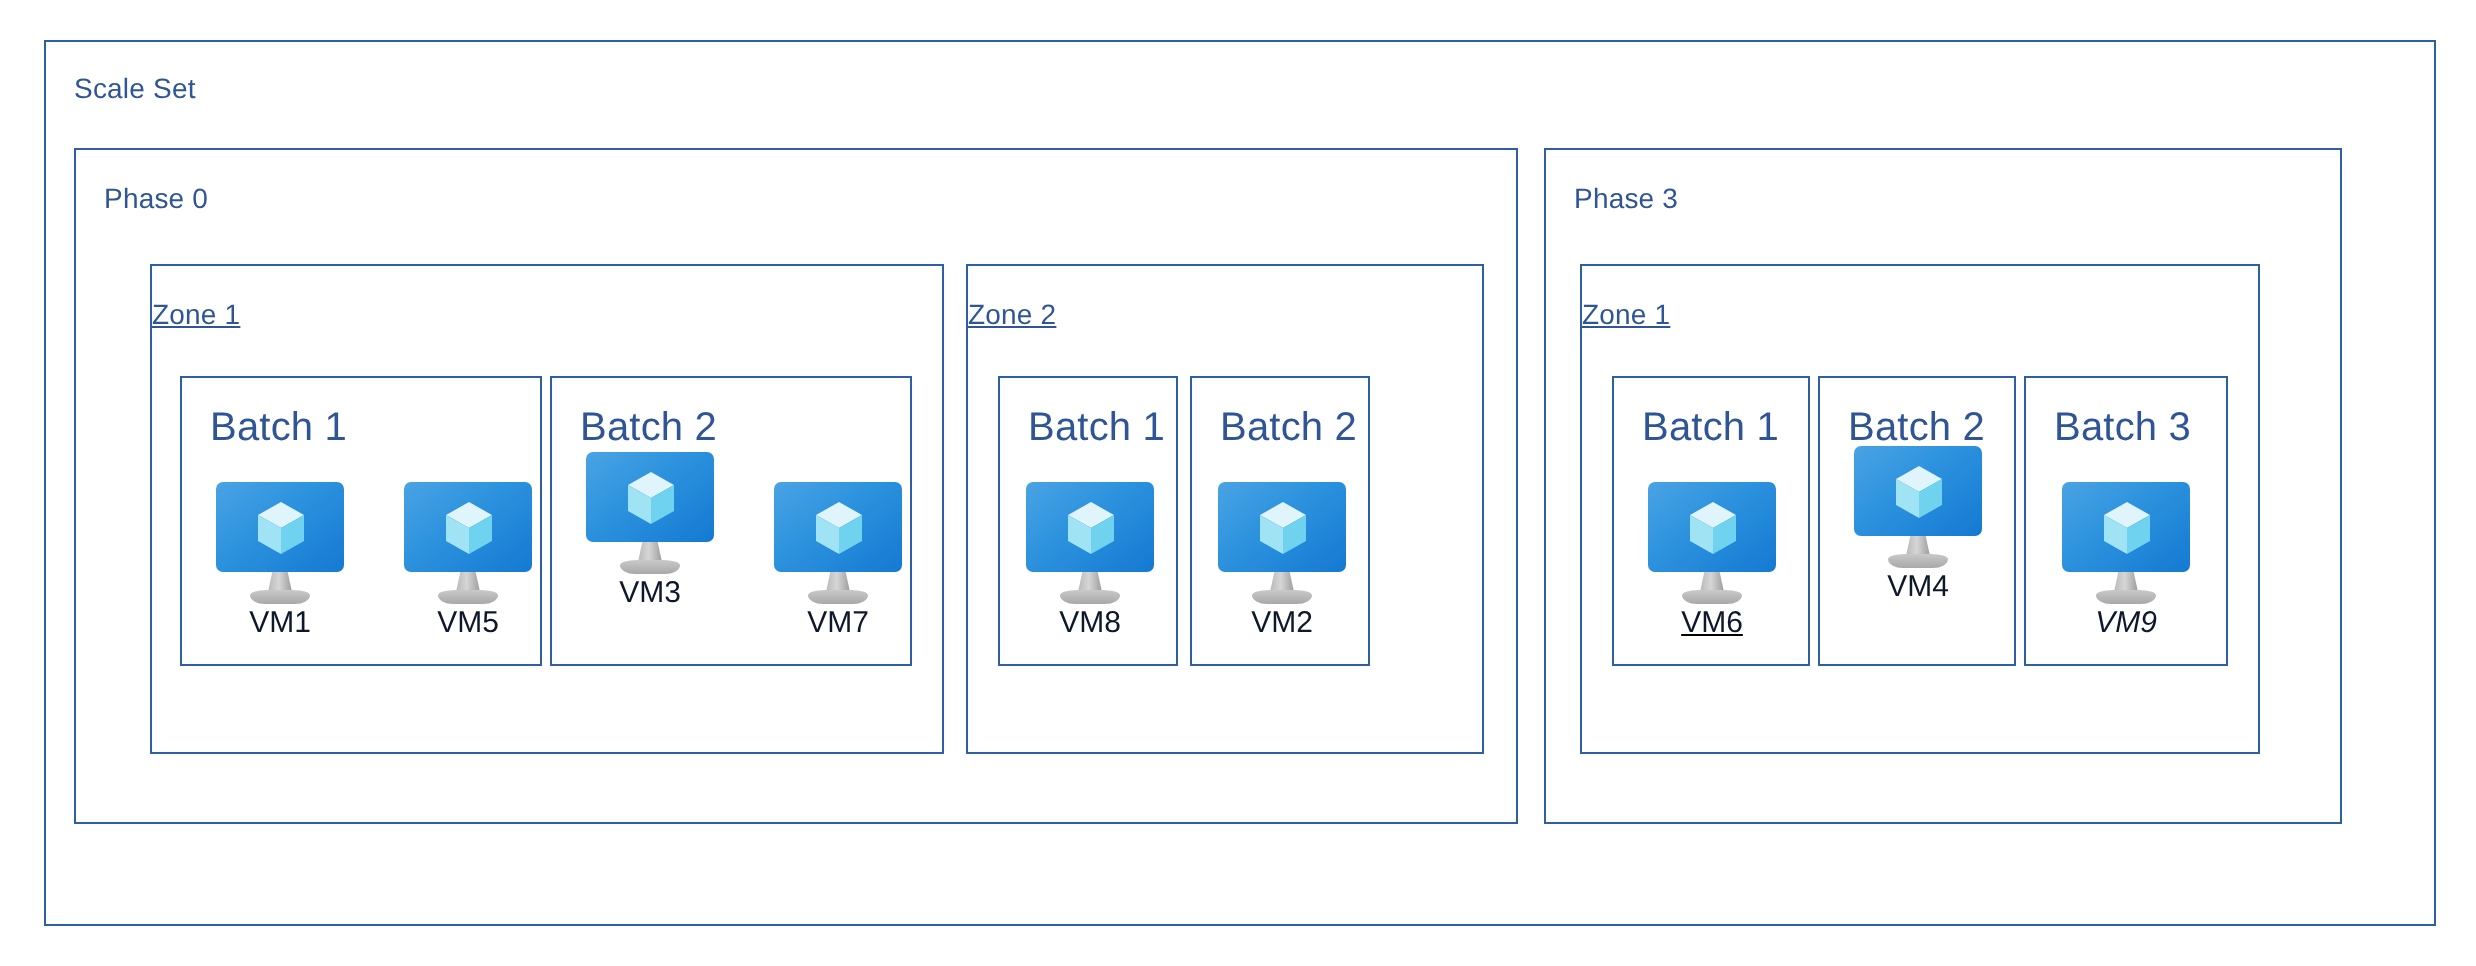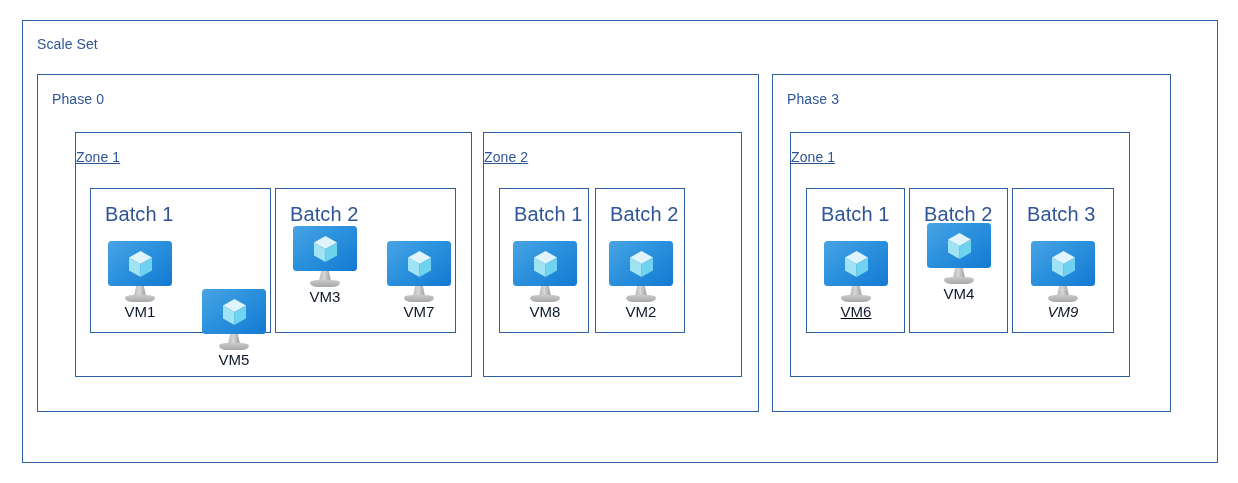--- a/index.html
+++ b/index.html
@@ -116,21 +116,21 @@
         <polygon points="11.5,0 23,6.5 11.5,13 0,6.5" fill="#dff4fb"></polygon>
         <polygon points="0,6.5 11.5,13 11.5,26 0,19.5" fill="#9fe3f5"></polygon>
         <polygon points="23,6.5 11.5,13 11.5,26 23,19.5" fill="#6fd2ef"></polygon>
       </svg>
     </div>
     <div class="stand-neck"></div>
     <div class="stand-base"></div>
   </div>
   <div class="vm-label">VM1</div>
 </div>
-<div class="vm" style="left:197px; top:241px;margin-top:48px;">
+<div class="vm" style="left:197px; top:241px;">
   <div class="vm-icon">
     <div class="monitor"></div>
     <div class="cube">
       <svg viewBox="0 0 23 26" xmlns="http://www.w3.org/2000/svg">
         <polygon points="11.5,0 23,6.5 11.5,13 0,6.5" fill="#dff4fb"></polygon>
         <polygon points="0,6.5 11.5,13 11.5,26 0,19.5" fill="#9fe3f5"></polygon>
         <polygon points="23,6.5 11.5,13 11.5,26 23,19.5" fill="#6fd2ef"></polygon>
       </svg>
     </div>
     <div class="stand-neck"></div>

